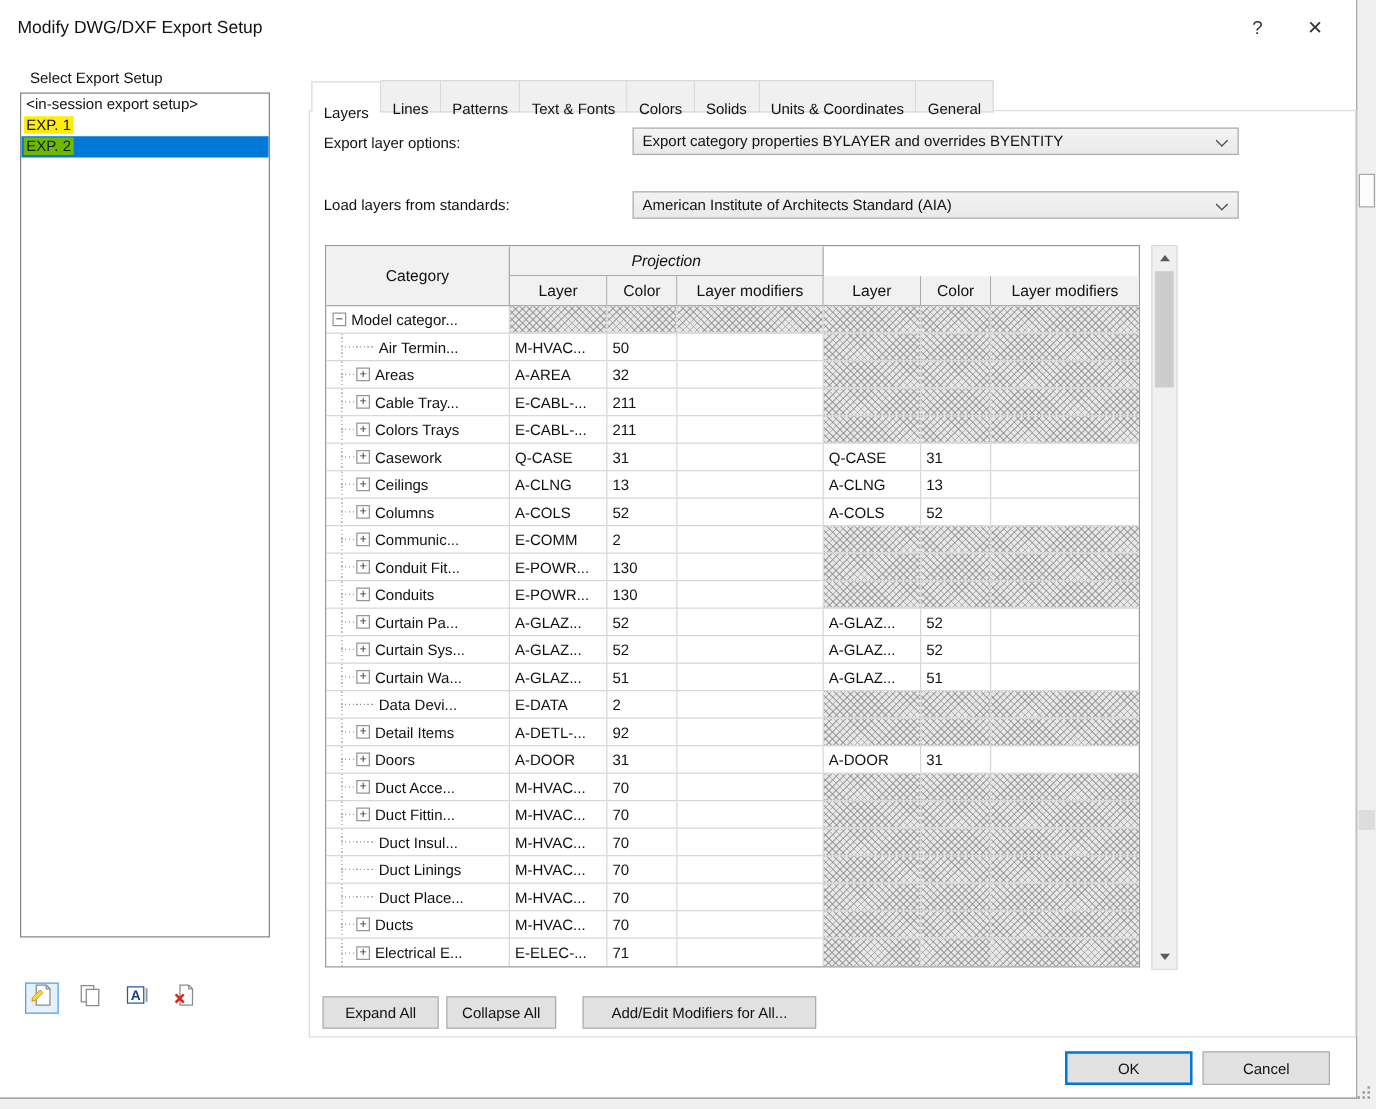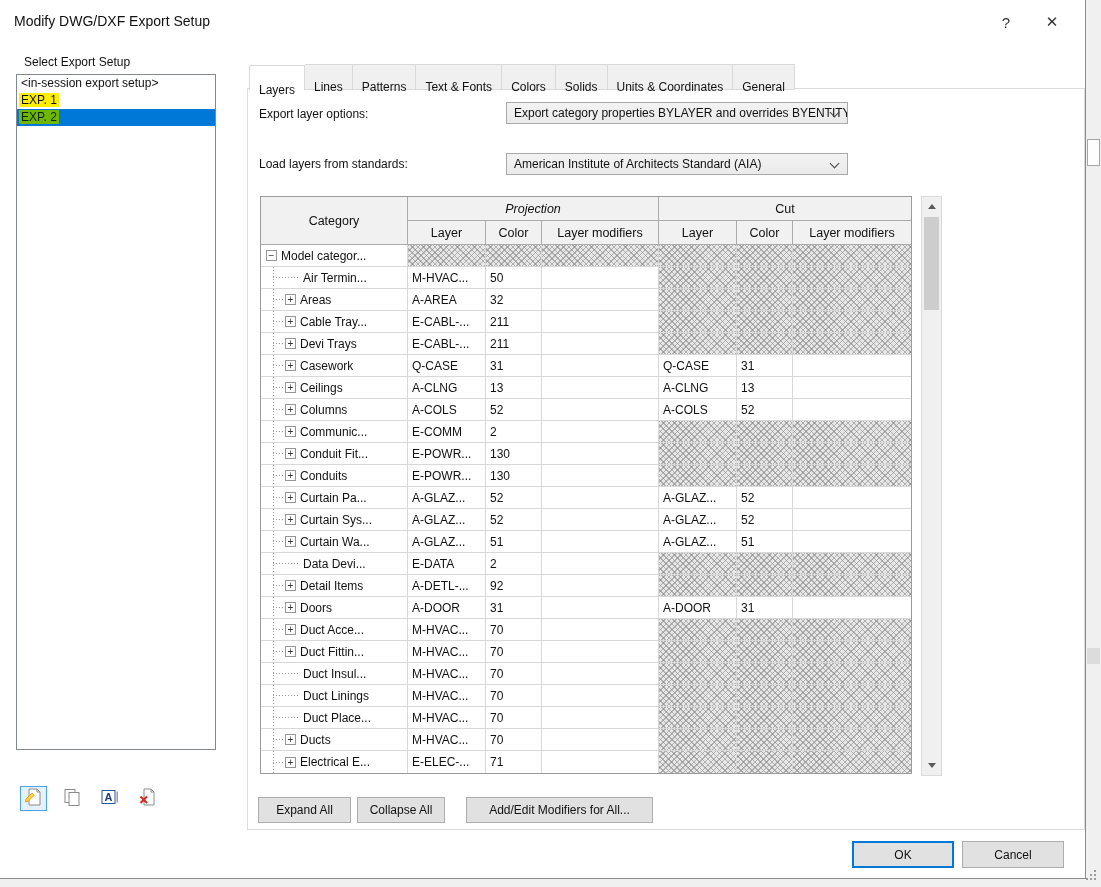--- a/index.html
+++ b/index.html
@@ -34,21 +34,21 @@
   .tabs { position:absolute; left:249px; top:64px; display:flex; align-items:flex-end; z-index:3; }
   .tab { height:22px; line-height:21px; padding:12px 9px; font-size:12px; background:#f0f0f0;
          border:1px solid #d9d9d9; border-left:none; white-space:nowrap; }
   .tab:first-child { border-left:1px solid #d9d9d9; }
   .tab.active { height:25px; line-height:24px; background:#fff; border:1px solid #d9d9d9; border-bottom:none; z-index:4; }
 
   .tabpanel { position:absolute; left:247px; top:88px; width:838px; height:742px; background:#fff;
               border:1px solid #dcdcdc; }
 
   .fieldlabel { position:absolute; left:11px; font-size:12px; }
-  .combo { position:absolute; left:258px; width:342px; height:22px; border:1px solid #a9a9a9;
+  .combo { position:absolute; left:258px; width:485px; height:22px; border:1px solid #a9a9a9;
            background:linear-gradient(#f3f3f3,#eaeaea); display:flex; align-items:center;
            padding:0 36px 0 7px; font-size:12px; white-space:nowrap; overflow:hidden; }
   .combo-arrow { position:absolute; right:9px; top:6px; width:7px; height:7px;
                  border-right:1.5px solid #444; border-bottom:1.5px solid #444; transform:rotate(45deg); }
 
   
   .table { position:absolute; left:12px; top:107px; width:652px; height:578px; border:1px solid #9b9b9b;
            background:#fff; overflow:hidden; }
   .gridcols { display:grid; grid-template-columns:147px 78px 56px 117px 78px 56px 118px; }
   .thead { grid-template-rows:24px 24px; }
@@ -185,21 +185,20 @@
       <div class="fieldlabel" style="top:68px">Load layers from standards:</div>
       <div class="combo" style="top:64px">
         <span>American Institute of Architects Standard (AIA)</span>
         <span class="combo-arrow"></span>
       </div>
 
       <div class="table">
         <div class="thead gridcols">
           <div class="th h-cat">Category</div>
           <div class="th h-proj">Projection</div>
-          <div class="th h-cut">Cut</div>
           <div class="th h-s1">Layer</div>
           <div class="th h-s2">Color</div>
           <div class="th h-s3">Layer modifiers</div>
           <div class="th h-s4">Layer</div>
           <div class="th h-s5">Color</div>
           <div class="th h-s6">Layer modifiers</div>
         </div>
         <div class="tbody">
             <div class="trow gridcols">
               <div class="cell cat">
@@ -252,21 +251,21 @@
               <div class="cell"></div>
               <div class="cell hatch"></div>
               <div class="cell hatch"></div>
               <div class="cell hatch"></div>
             </div>
             <div class="trow gridcols">
               <div class="cell cat">
                 <span class="vline"></span>
                 <span class="conn short"></span>
                 <span class="expander">+</span>
-                <span class="cat-label">Devi Trays</span>
+                <span class="cat-label">Colors Trays</span>
               </div>
               <div class="cell">E-CABL-...</div>
               <div class="cell">211</div>
               <div class="cell"></div>
               <div class="cell hatch"></div>
               <div class="cell hatch"></div>
               <div class="cell hatch"></div>
             </div>
             <div class="trow gridcols">
               <div class="cell cat">

